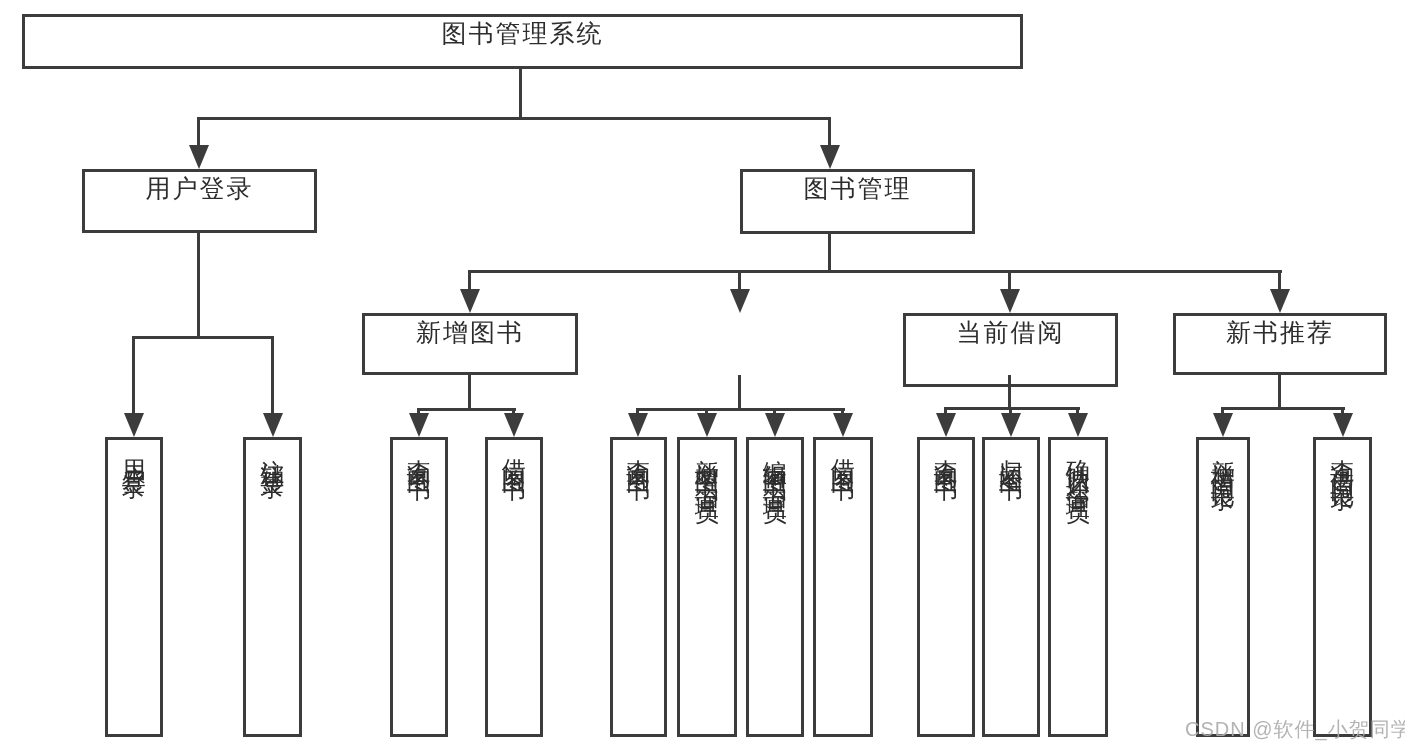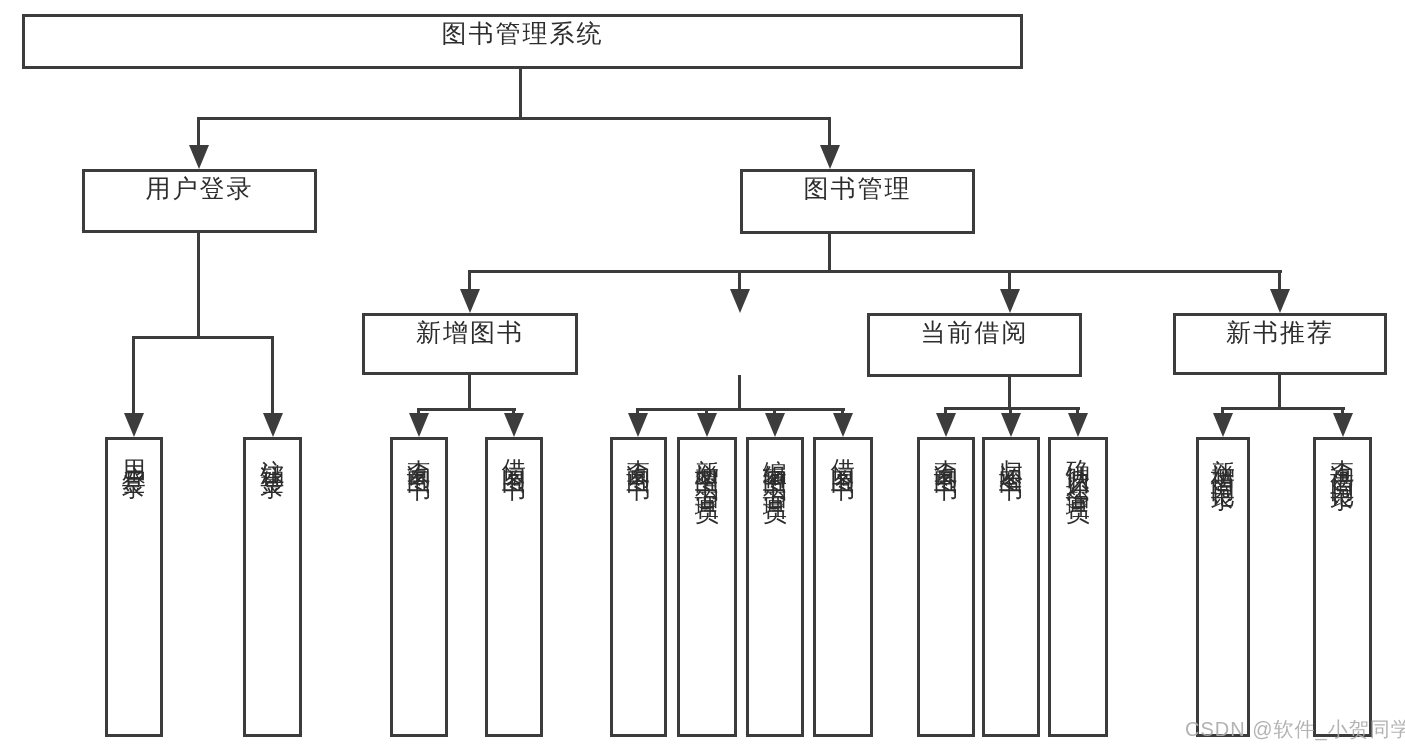--- a/index.html
+++ b/index.html
@@ -91,21 +91,21 @@
   <div class="line" style="left:738px; top:270px; width:3px; height:25px;"></div>
   <div class="arrow" style="left:730px; top:289px;"></div>
   <div class="line" style="left:1008px; top:270px; width:3px; height:25px;"></div>
   <div class="arrow" style="left:1000px; top:289px;"></div>
   <div class="line" style="left:1278px; top:270px; width:3px; height:25px;"></div>
   <div class="arrow" style="left:1270px; top:289px;"></div>
 
   <div class="box" style="left:362px; top:313px; width:216px; height:62px;">
     <span>新增图书</span>
   </div>
-  <div class="box" style="left:867px; top:313px; width:215px; height:64px;">
+  <div class="box" style="left:903px; top:313px; width:215px; height:74px;">
     <span>当前借阅</span>
   </div>
   <div class="box" style="left:1173px; top:313px; width:214px; height:62px;">
     <span>新书推荐</span>
   </div>
 
   <div class="line" style="left:468px; top:375px; width:3px; height:36px;"></div>
   <div class="line" style="left:417px; top:408px; width:99px; height:3px;"></div>
   <div class="line" style="left:417px; top:408px; width:3px; height:10px;"></div>
   <div class="arrow" style="left:409px; top:413px;"></div>

